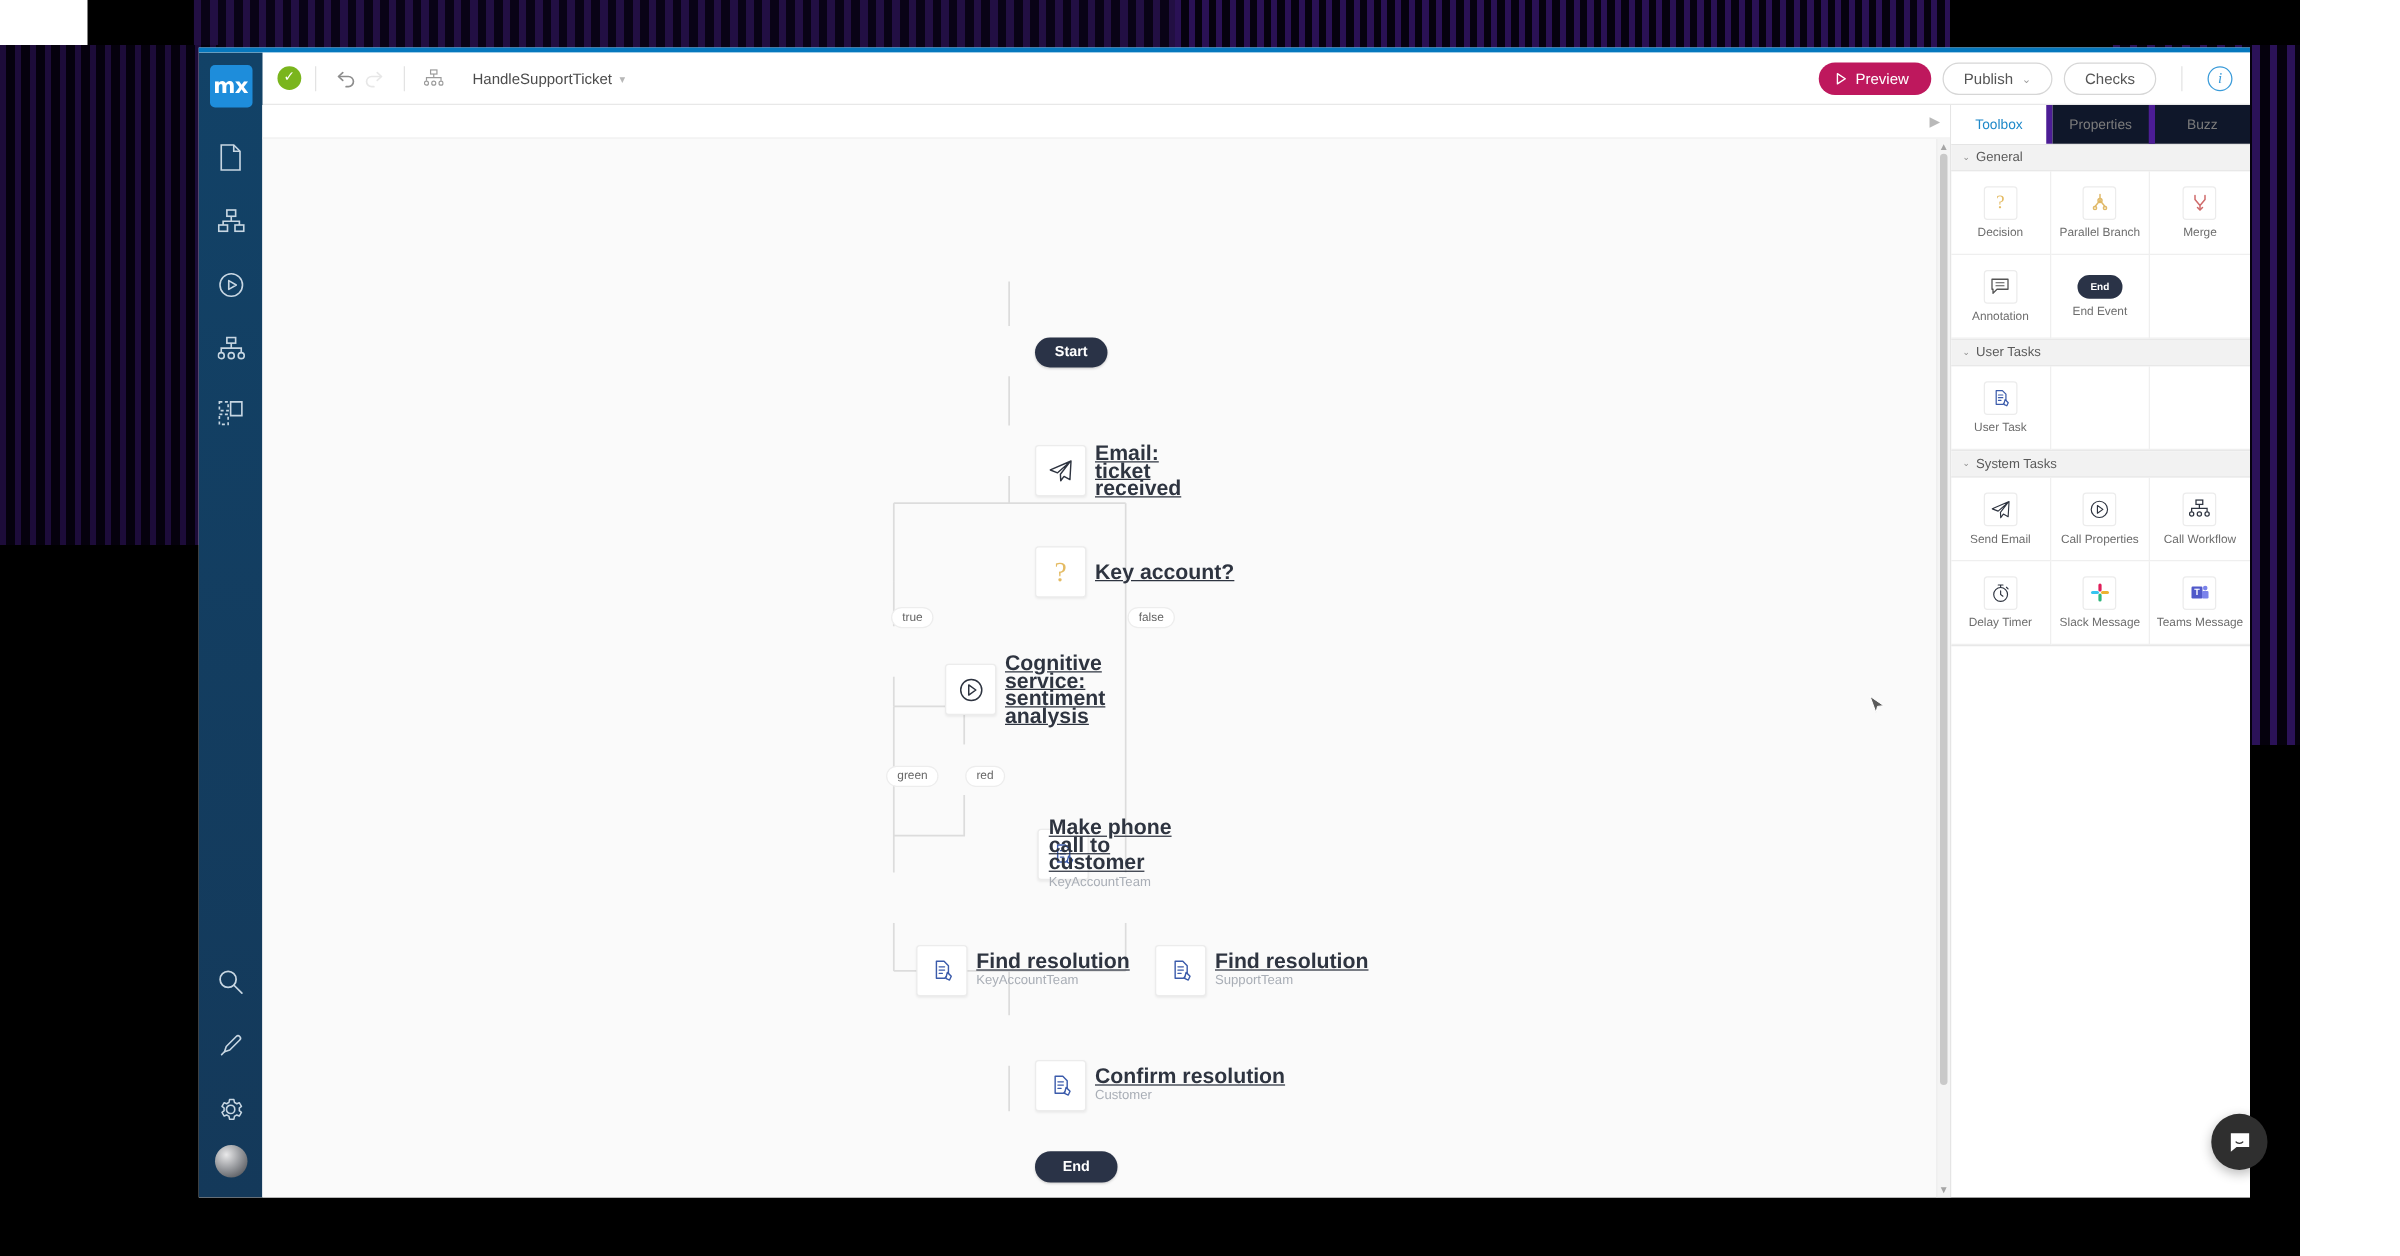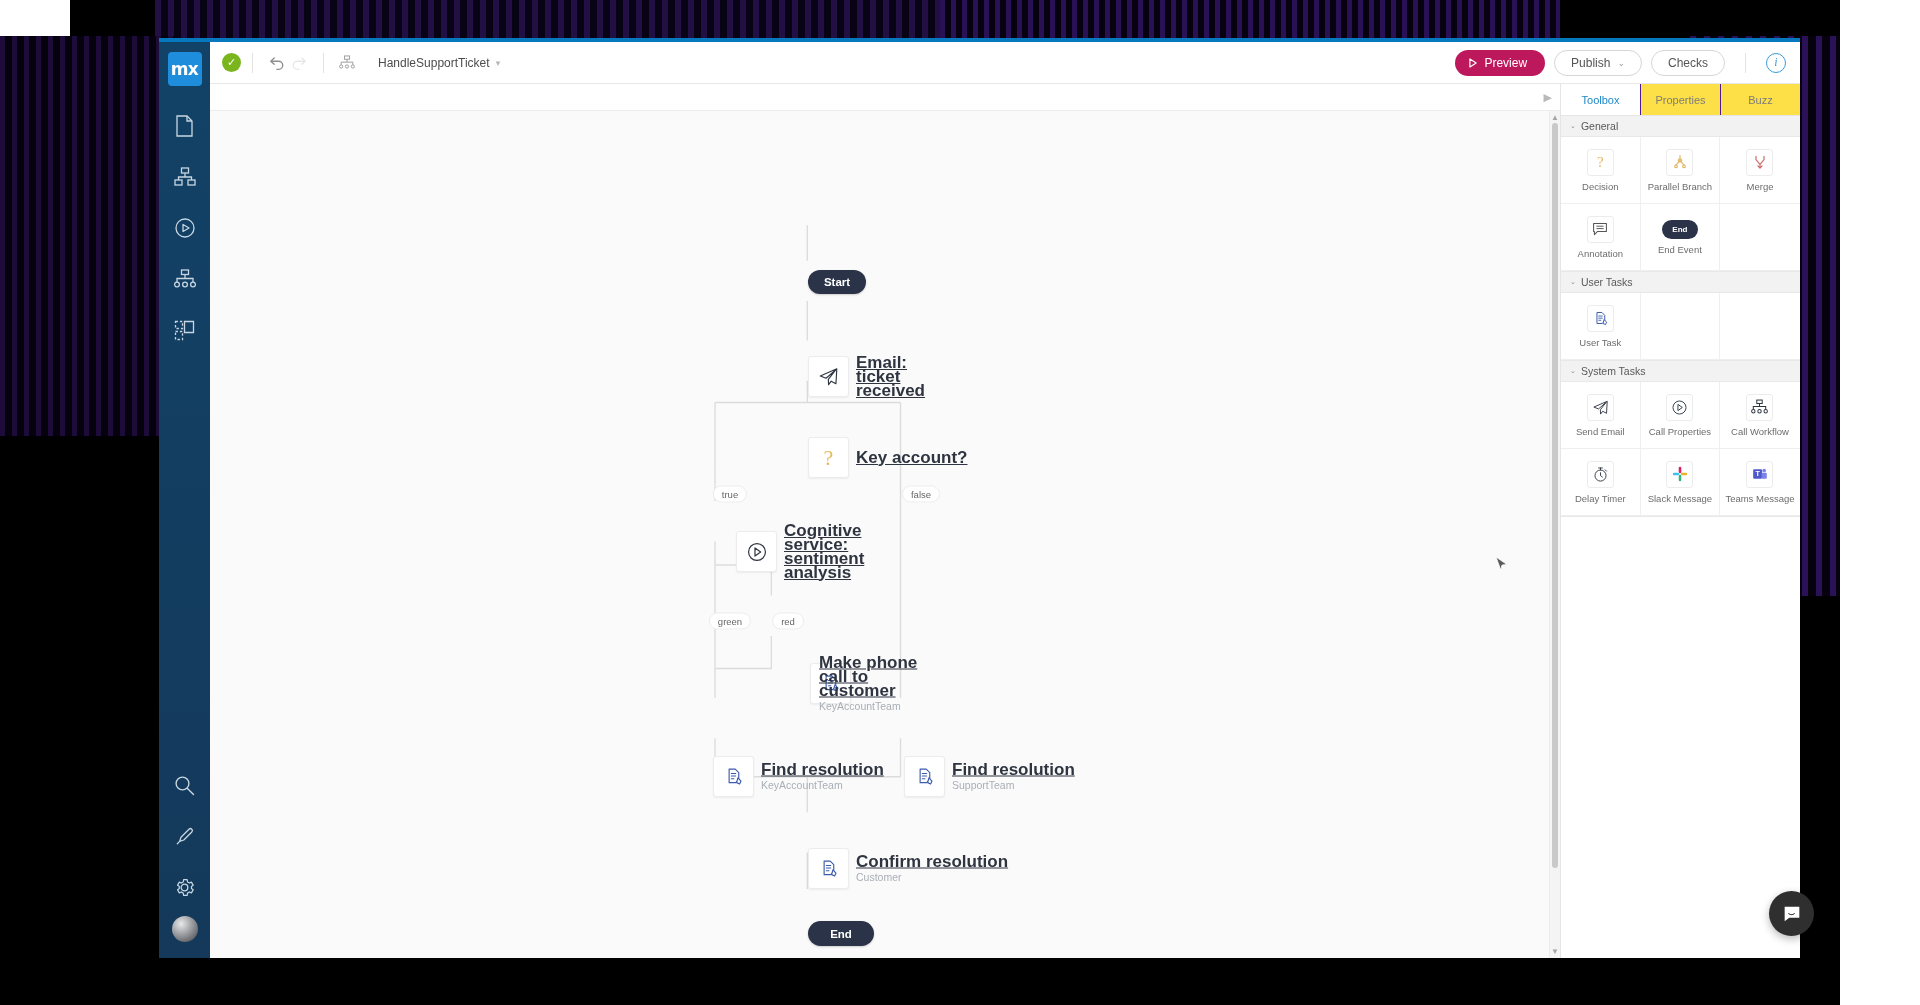--- a/index.html
+++ b/index.html
@@ -162,21 +162,21 @@
     flex: 1 1 auto; position: relative; overflow: hidden;
     background: #fafafa;
   }
   #diagram-title {
     position:absolute; left:0; right:0; top: 34px;
     text-align:center; font-size: 16.5px; color: #3f4552;
     letter-spacing:.1px;
   }
   #flow { position:absolute; left:0; top:0; width:100%; height:100%; }
 
-  .node { position:absolute; }
+  .node { position:absolute;margin-left:20px; }
 
   .pill {
     border-radius: 16px; background:#2a3347; color:#fff;
     font-size: 11.5px; font-weight: bold;
     display:flex; align-items:center; justify-content:center;
     cursor:pointer;
     box-shadow: 0 1px 2px rgba(0,0,0,.18);
   }
 
   .box {
@@ -218,25 +218,25 @@
   
   #rpanel {
     width: 240px; flex: 0 0 240px;
     background:#fff; border-left:1px solid #e5e5e5;
     display:flex; flex-direction:column;
   }
   #rtabs { display:flex; height:32px; flex:0 0 32px; border-bottom:1px solid #e5e5e5; }
   #rtabs .rtab {
     flex:1 1 0; display:flex; align-items:center; justify-content:center;
     font-size: 11px; color:#7c7c7c; cursor:pointer;
-    border-right:1px solid #4c1d95;
+    border-right:5px solid #4c1d95;
   }
   #rtabs .rtab:last-child { border-right:none; }
   #rtabs .rtab.active { color:#1f89c9; box-shadow: inset 0 -2px 0 #fff; background:#fff; }
-  #rtabs .rtab:not(.active){ background:#fde047; }
+  #rtabs .rtab:not(.active){ background:#0f172a; }
 
   .rsection-head {
     height: 21px; background:#f2f2f2; border-bottom:1px solid #e8e8e8;
     display:flex; align-items:center; gap:5px;
     padding-left: 9px; font-size: 10.5px; color:#595959;
     cursor:pointer;
   }
   .rsection-head .car { font-size:7px; color:#8a8a8a; }
   .tool-grid { display:flex; flex-wrap:wrap; border-bottom:1px solid #e8e8e8; }
   .tool-cell {

